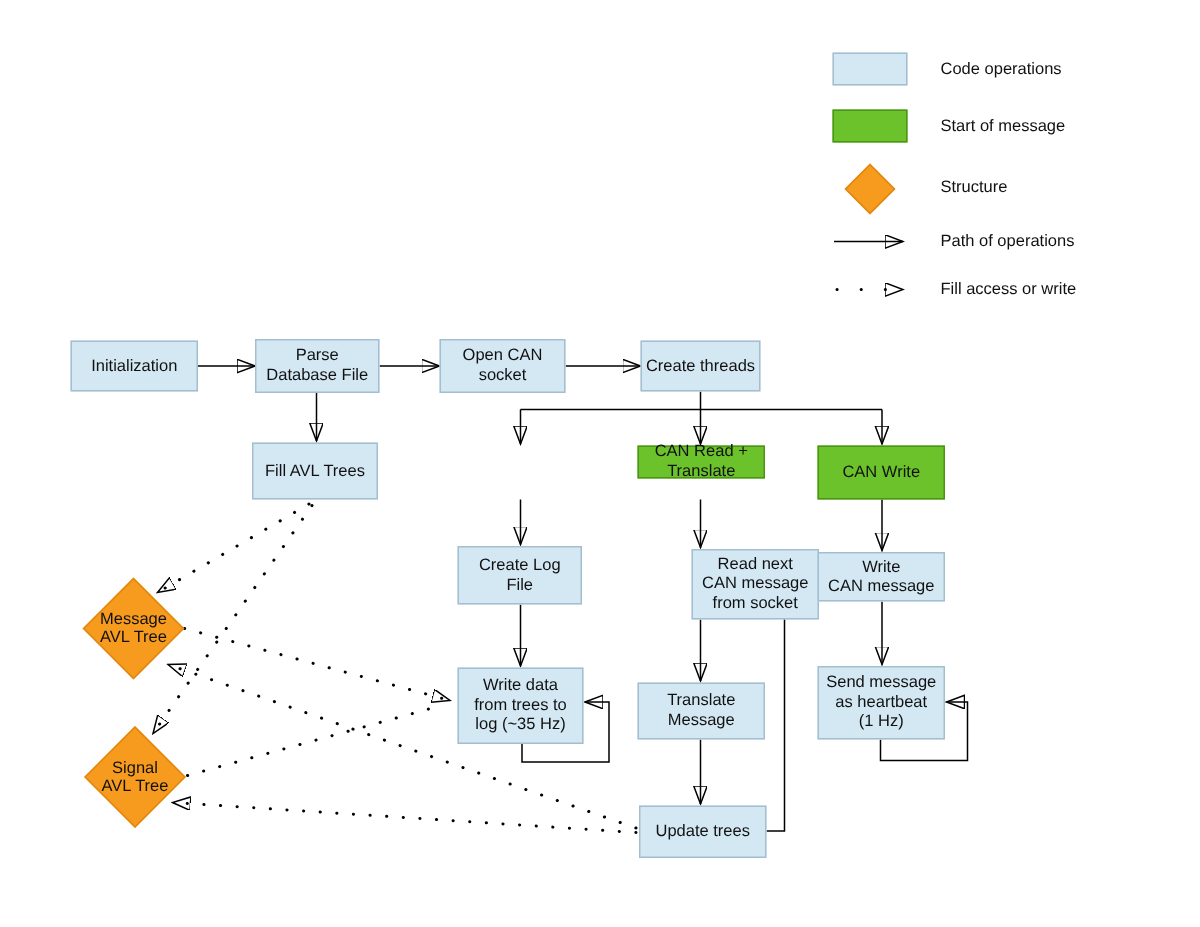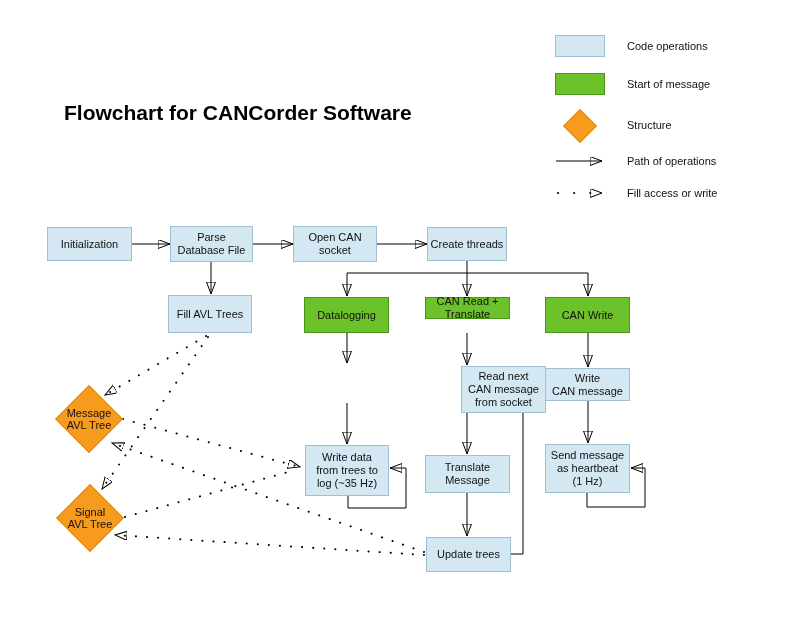--- a/index.html
+++ b/index.html
@@ -20,21 +20,20 @@
   svg.wires path{fill:none;stroke:#000;stroke-width:1;}
   svg.wires path.dotted{stroke-width:2;stroke-dasharray:0.1 11;stroke-linecap:round;}
   svg.wires path.legend-dotted{stroke-width:2;stroke-dasharray:0.1 16;stroke-linecap:round;}
   .legend-label{position:absolute;left:627px;font-size:11px;line-height:14px;color:#111;}
 </style>
 </head>
 <body>
 
 <div class="canvas">
 
-  <div class="title">Flowchart for CANCorder Software</div>
 
   <svg class="wires" width="800" height="618" viewBox="0 0 800 618">
     <defs>
       <marker id="arr" markerWidth="13" markerHeight="10" refX="12" refY="4.5" orient="auto" markerUnits="userSpaceOnUse">
         <path d="M0,0 L12,4.5 L0,9 Z" fill="#000" stroke="none"></path>
       </marker>
     </defs>
 
     <path d="M132,244 H170" marker-end="url(#arr)"></path>
     <path d="M253,244 H293" marker-end="url(#arr)"></path>
@@ -67,25 +66,26 @@
   </svg>
 
   <div class="box code" style="left:47px;top:227px;width:85px;height:34px;text-align:center;">Initialization</div>
   <div class="box code" style="left:170px;top:226px;width:83px;height:36px;">Parse
 Database File</div>
   <div class="box code" style="left:293px;top:226px;width:84px;height:36px;">Open CAN
 socket</div>
   <div class="box code" style="left:427px;top:227px;width:80px;height:34px;">Create threads</div>
   <div class="box code" style="left:168px;top:295px;width:84px;height:38px;">Fill AVL Trees</div>
 
-  <div class="box thread" style="left:304px;top:297px;width:85px;height:36px;">Datalogging</div>
   <div class="box thread" style="left:425px;top:297px;width:85px;height:22px;">CAN Read +
 Translate</div>
   <div class="box thread" style="left:545px;top:297px;width:85px;height:36px;">CAN Write</div>
 
+  <div class="box code" style="left:305px;top:364px;width:83px;height:39px;">Create Log
+File</div>
   <div class="box code" style="left:425px;top:366px;width:85px;height:47px;margin-left:36px;">Read next
 CAN message
 from socket</div>
   <div class="box code" style="left:545px;top:368px;width:85px;height:33px;">Write
 CAN message</div>
 
   <div class="box code" style="left:305px;top:445px;width:84px;height:51px;">Write data
 from trees to
 log (~35 Hz)</div>
   <div class="box code" style="left:425px;top:455px;width:85px;height:38px;">Translate

